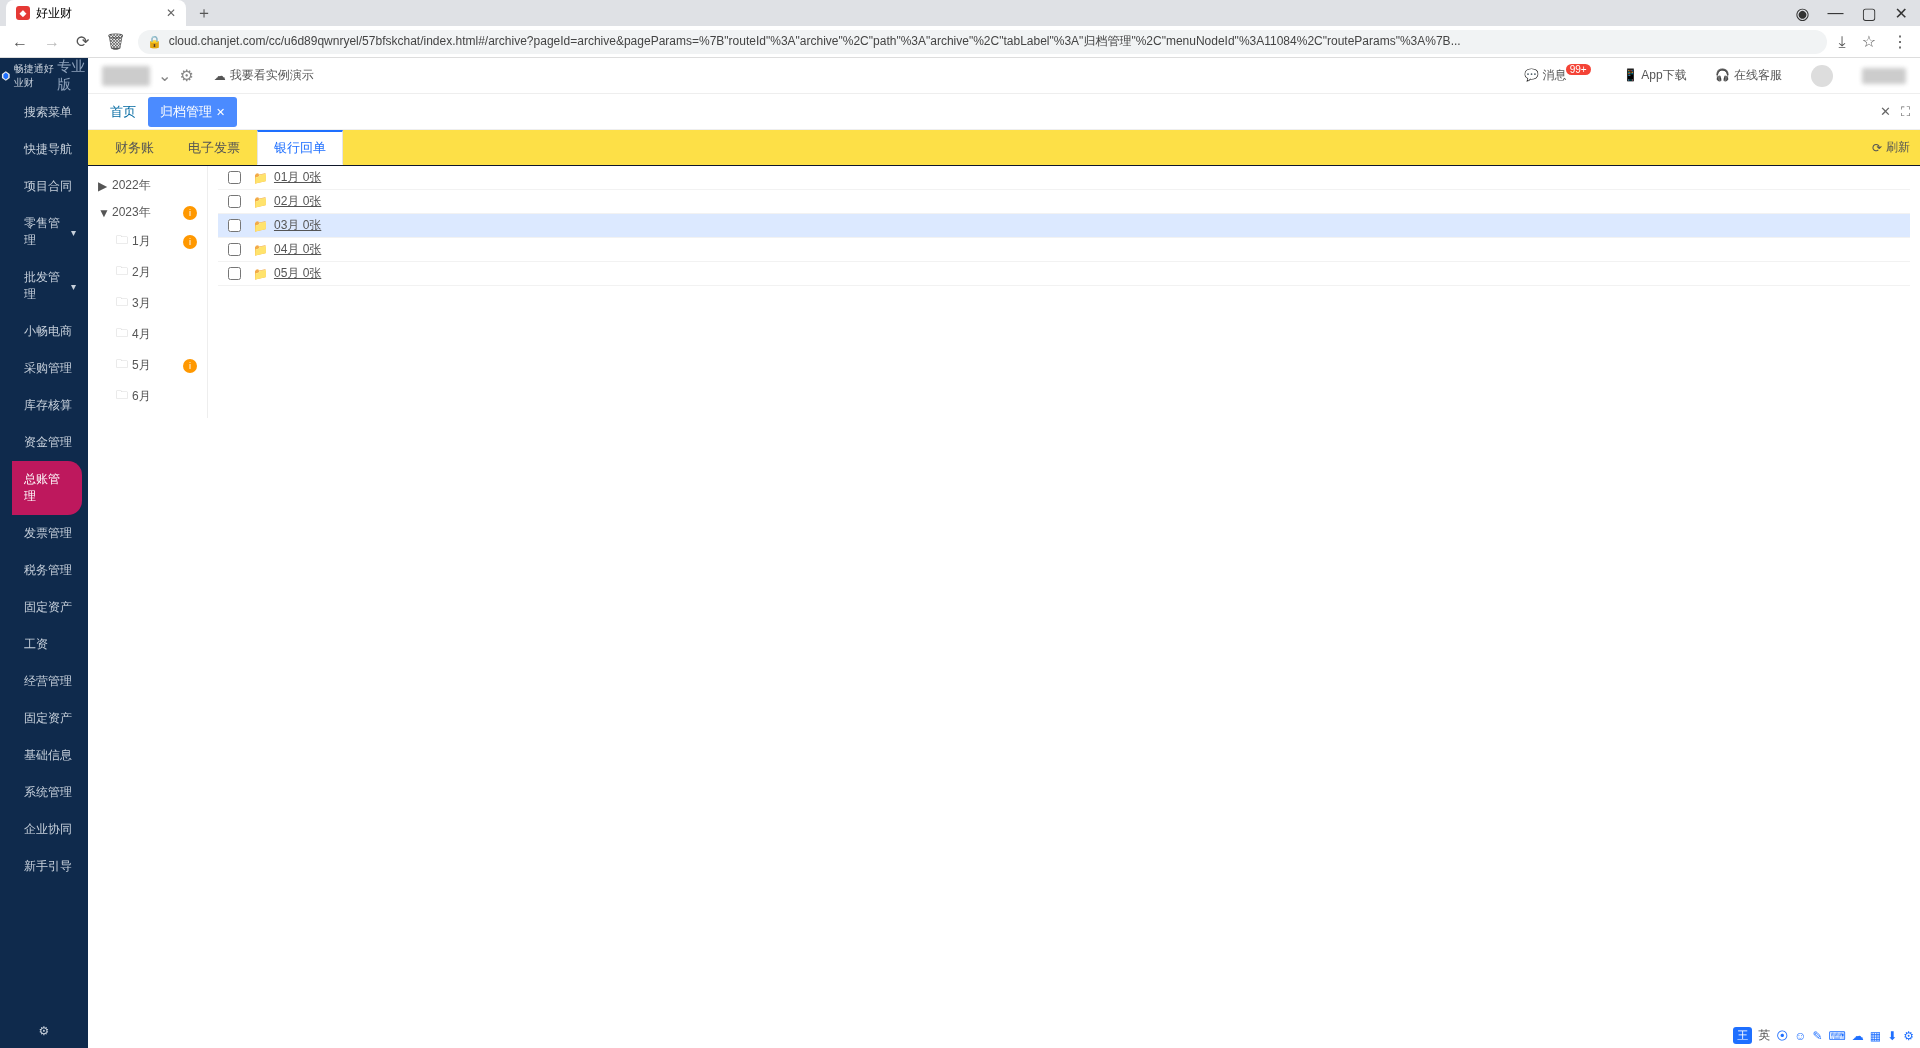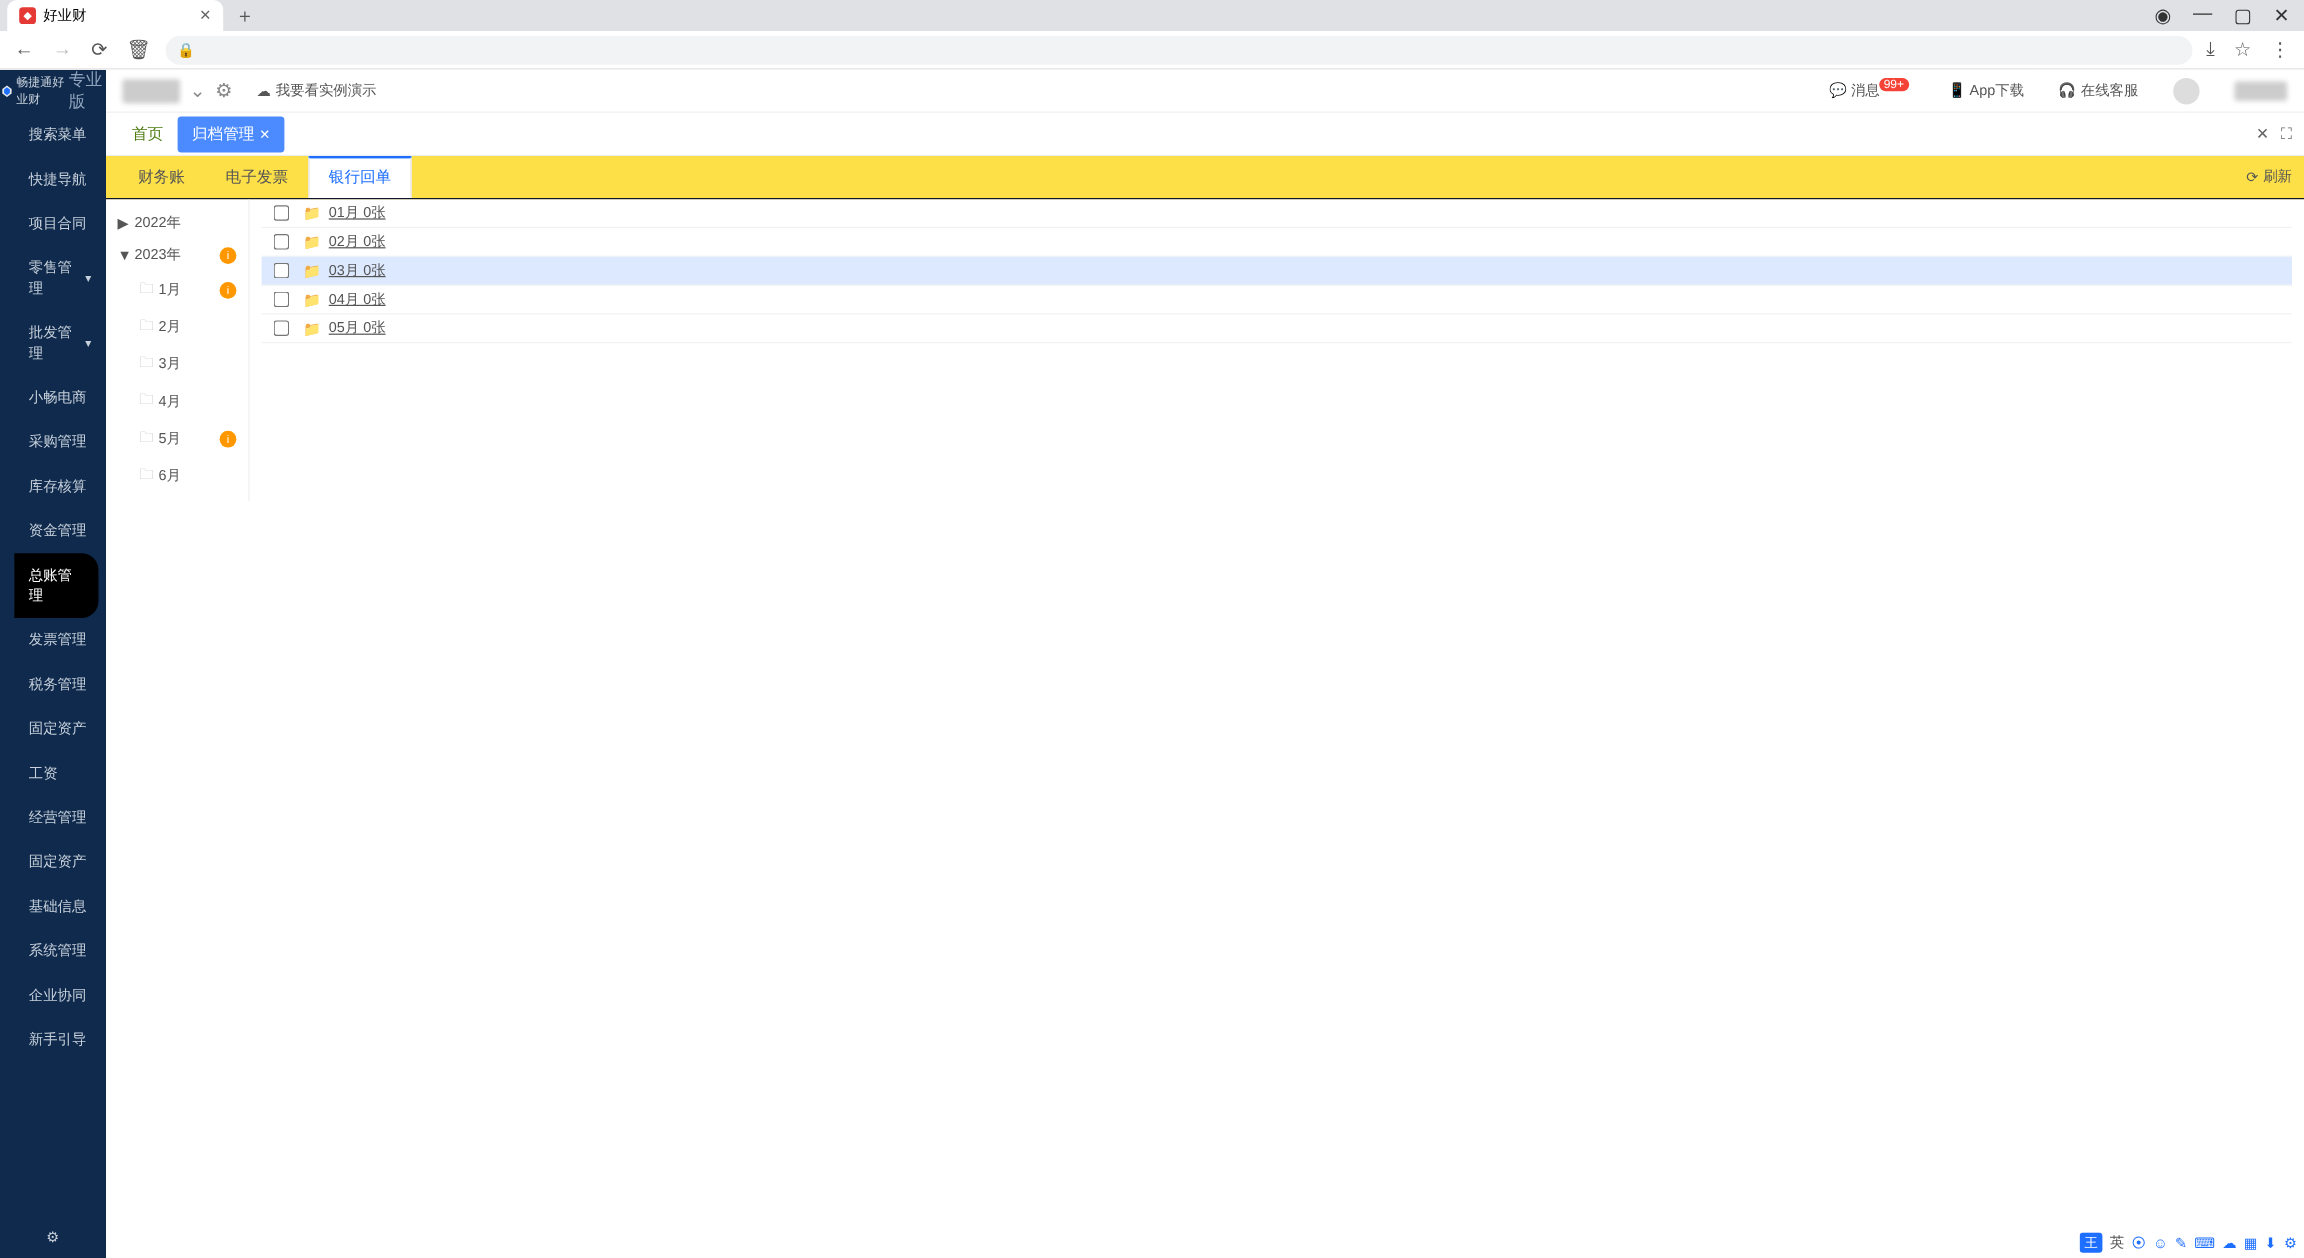--- a/index.html
+++ b/index.html
@@ -27,28 +27,28 @@
 .badge { background: #f44336; color: #fff; border-radius: 8px; font-size: 10px; padding: 0 4px; position: relative; top: -6px; left: -4px; }
 .avatar { width: 22px; height: 22px; background: #ddd; border-radius: 50%; }
 
 
 .sidebar { width: 88px; background: #0f2a4c; color: #c7d0db; font-size: 12px; display: flex; flex-direction: column; position: fixed; left: 0; top: 58px; bottom: 0; }
 .sidebar-logo { height: 36px; display: flex; flex-direction: row; align-items: center; justify-content: center; font-size: 10px; padding: 8px 0; position: fixed; top: 58px; left:0; width:88px; background:#0f2a4c;}
 .sidebar-logo-row{display:flex;align-items:center;gap:2px;}
 .logo-mark { width:16px; height:16px; }
 .sidebar-items { margin-top: 36px; overflow-y: auto; flex: 1; padding-left: 12px; }
 .sidebar-item { padding: 10px 12px; cursor: pointer; display: flex; align-items: center; justify-content: space-between; }
-.sidebar-item.active { background: #000000; color: #fff; border-radius: 0 14px 14px 0; margin-right: 6px; }
+.sidebar-item.active { background: #be185d; color: #fff; border-radius: 0 14px 14px 0; margin-right: 6px; }
 .sidebar-item .chev { font-size: 10px; }
 .sidebar-footer { padding: 10px; text-align: center; }
 
 
 .main-area { margin-left: 88px; flex: 1; display: flex; flex-direction: column; }
 .page-tabs { height: 36px; background: #fff; border-bottom: 1px solid #eee; display: flex; align-items: center; padding: 0 10px; font-size: 13px; }
-.page-tab { padding: 6px 12px; cursor: pointer; color: #4d7c0f; }
+.page-tab { padding: 6px 12px; cursor: pointer; color: #0369a1; }
 .page-tab.active { background: #4b8bff; color: #fff; border-radius: 3px; }
 .page-tab .x { margin-left: 4px; font-size: 11px; }
 .page-tabs-right { margin-left: auto; display: flex; gap: 10px; color: #666; }
 
 
 .sub-tabs { height: 36px; border-bottom: 1px solid #0f172a; display: flex; align-items: stretch; padding: 0 10px; font-size: 13px; background:#fde047; }
 .sub-tab { padding: 0 16px; display: flex; align-items: center; cursor: pointer; color: #555; border:1px solid transparent; }
 .sub-tab.active { color: #1e6fff; border-top: 2px solid #1e6fff; background: #fff; border-left:1px solid #e5e5e5; border-right:1px solid #e5e5e5; }
 .refresh-btn { margin-left: auto; display: flex; align-items: center; gap: 4px; font-size: 12px; color: #555; cursor: pointer; }
 
@@ -96,20 +96,21 @@
   </div>
 </div>
 
 <div class="browser-toolbar">
   <span class="nav-btn">←</span>
   <span class="nav-btn" style="color:#bbb;">→</span>
   <span class="nav-btn">⟳</span>
   <span class="nav-btn">🗑</span>
   <div class="url-bar">
     <span class="lock-icon">🔒</span>
+    <span style="white-space:nowrap;overflow:hidden;text-overflow:ellipsis;">cloud.chanjet.com/cc/u6d89qwnryel/57bfskchat/index.html#/archive?pageId=archive&amp;pageParams=%7B"routeId"%3A"archive"%2C"path"%3A"archive"%2C"tabLabel"%3A"归档管理"%2C"menuNodeId"%3A11084%2C"routeParams"%3A%7B...</span>
   </div>
   <span class="nav-btn">⤓</span>
   <span class="nav-btn">☆</span>
   <span class="nav-btn">⋮</span>
 </div>
 
 <div class="sidebar">
   <div class="sidebar-logo">
     <div class="sidebar-logo-row">
       <svg class="logo-mark" viewBox="0 0 24 24">

